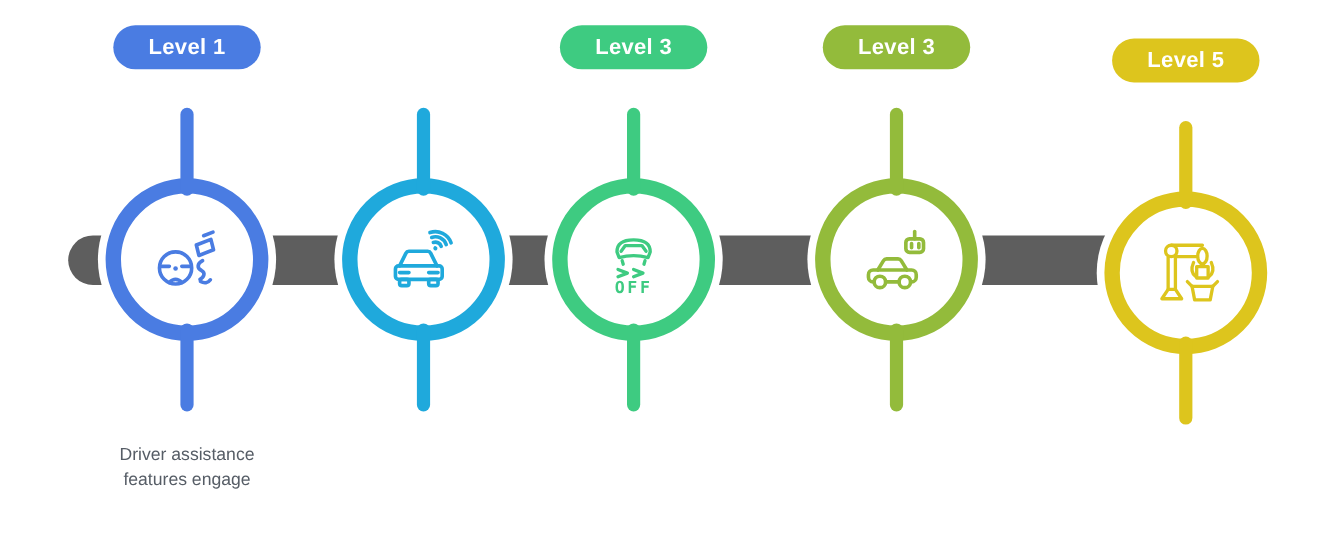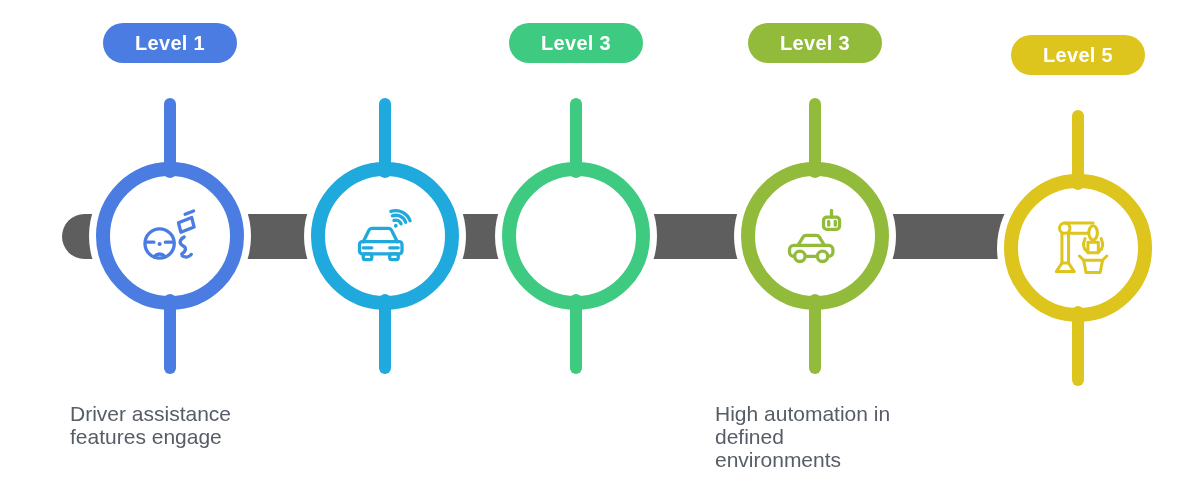--- a/index.html
+++ b/index.html
@@ -30,21 +30,21 @@
   }
   .stem-top    { top:98px; }
   .stem-bottom { top:294px; }
   .icon {
     position:absolute; top:202px; left:50%; margin-left:-34px;
     width:68px; height:68px; color:var(--accent); z-index:4;
   }
   .icon svg { display:block; width:68px; height:68px; }
   .caption {
     position:absolute; top:402px; left:0; width:200px;
-    font-size:21px; line-height:23px;
+    text-align:center; font-size:16px; line-height:23px;
     color:#565d66; white-space:pre-line; z-index:5;
   }
 </style>
 </head>
 <body>
 
 <div class="stage">
 
   <div class="bar"></div>
 
@@ -88,41 +88,48 @@
         </g>
       </svg>
     </div>
   </div>
 
   <div class="column" style="left: 476px; --accent: #3ecb81;">
     <div class="badge">Level 3</div>
     <div class="circle"></div>
     <div class="stem stem-top"></div>
     <div class="stem stem-bottom"></div>
+    <div class="icon">
+      <svg viewBox="0 0 72 72" fill="none" stroke="currentColor" stroke-width="3.2" stroke-linecap="round" stroke-linejoin="round">
+        <path d="M20 28.5 Q20 17 36 17 Q52 17 52 28.5 L50 34 Q36 30.5 22 34 Z"></path>
+        <path d="M24 28 L28 22.5 H44 L48 28"></path>
+        <path d="M25 37 l1 3.5 M47 37 l-1 3.5"></path>
+        <path d="M21 45.5 l9 3.5 -9 3.5"></path>
+        <path d="M36 45.5 l9 3.5 -9 3.5"></path>
+        <text x="36" y="68" text-anchor="middle" font-size="16" font-weight="bold" letter-spacing="2.5" fill="currentColor" stroke="none" font-family="'DejaVu Sans Mono', monospace">OFF</text>
+      </svg>
+    </div>
   </div>
 
   <div class="column" style="left: 715px; --accent: #93bb3b;">
     <div class="badge">Level 3</div>
     <div class="circle"></div>
     <div class="stem stem-top"></div>
     <div class="stem stem-bottom"></div>
     <div class="icon">
       <svg viewBox="0 0 72 72" fill="none" stroke="currentColor" stroke-width="3.5" stroke-linecap="round" stroke-linejoin="round">
         <rect x="45" y="16" width="17" height="13" rx="3.5"></rect>
         <path d="M53.5 16 V9"></path>
         <path d="M50.5 20.5 v4 M57.5 20.5 v4"></path>
         <path d="M18 46 l5.5 -9 a3.5 3.5 0 0 1 3 -1.7 h11 a3.5 3.5 0 0 1 3 1.7 L46 46"></path>
         <rect x="9" y="46" width="46" height="11.5" rx="4.5"></rect>
         <circle cx="20" cy="57.5" r="5.5" fill="#ffffff"></circle>
         <circle cx="44" cy="57.5" r="5.5" fill="#ffffff"></circle>
       </svg>
     </div>
-    <div class="caption">High automation in
-defined
-environments</div>
   </div>
 
   <div class="column" style="left: 978px; margin-top: 12px; --accent: #ddc51d;">
     <div class="badge">Level 5</div>
     <div class="circle"></div>
     <div class="stem stem-top"></div>
     <div class="stem stem-bottom"></div>
     <div class="icon">
       <svg viewBox="0 0 72 72" fill="none" stroke="currentColor" stroke-width="3.2" stroke-linecap="round" stroke-linejoin="round">
         <circle cx="22" cy="15" r="5.5"></circle>

